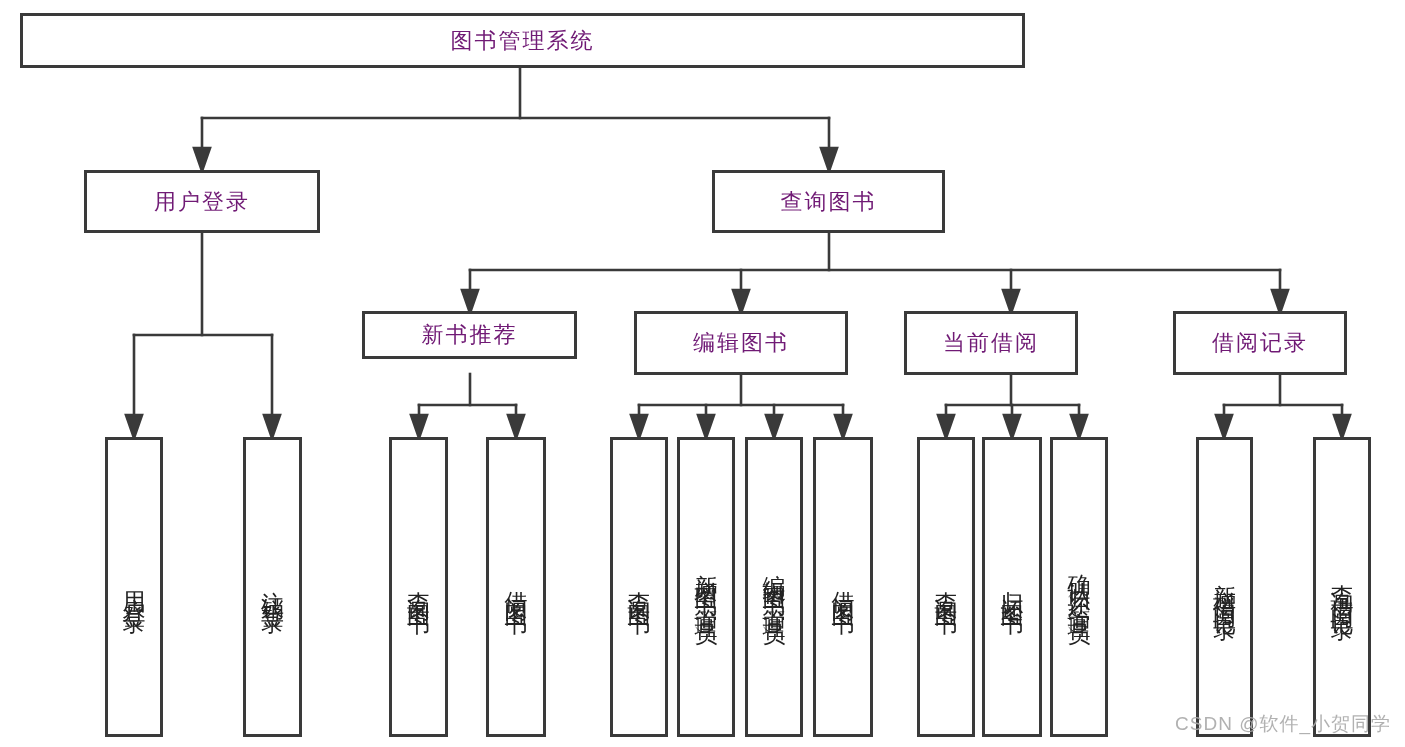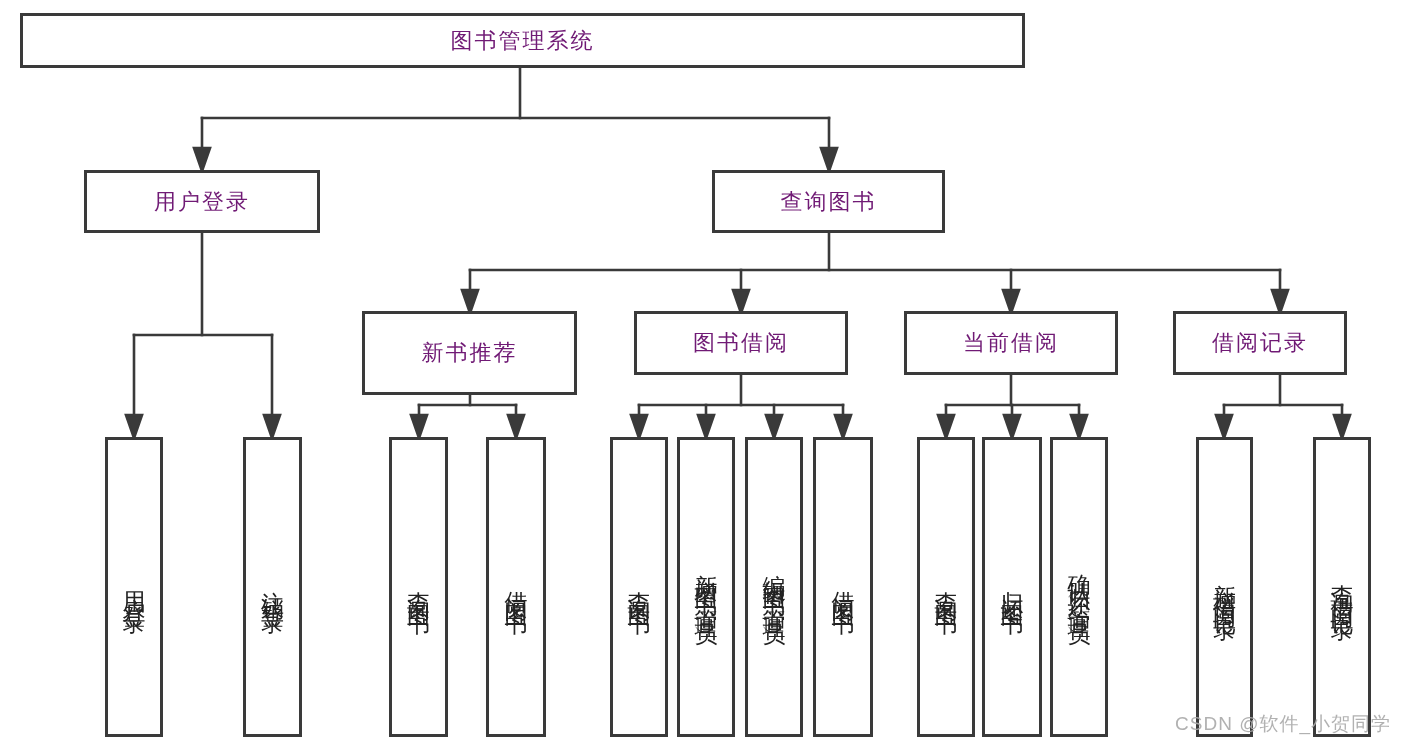--- a/index.html
+++ b/index.html
@@ -136,27 +136,27 @@
     <span>图书管理系统</span>
   </div>
 
   <div class="hbox" style="left:84px; top:170px; width:236px; height:63px;">
     <span>用户登录</span>
   </div>
   <div class="hbox" style="left:712px; top:170px; width:233px; height:63px;">
     <span>查询图书</span>
   </div>
 
-  <div class="hbox" style="left:362px; top:311px; width:215px; height:84px;">
+  <div class="hbox" style="left:362px; top:311px; width:215px; height:48px;">
     <span>新书推荐</span>
   </div>
   <div class="hbox" style="left:634px; top:311px; width:214px; height:64px;">
-    <span>图书借阅</span>
-  </div>
-  <div class="hbox" style="left:904px; top:311px; width:214px; height:64px;">
+    <span>编辑图书</span>
+  </div>
+  <div class="hbox" style="left:904px; top:311px; width:174px; height:64px;">
     <span>当前借阅</span>
   </div>
   <div class="hbox" style="left:1173px; top:311px; width:174px; height:64px;">
     <span>借阅记录</span>
   </div>
 
   <div class="vbox" style="left:105px; top:437px; width:58px; height:300px;">
     <span class="vtext">用户登录</span>
   </div>
   <div class="vbox" style="left:243px; top:437px; width:59px; height:300px;">

